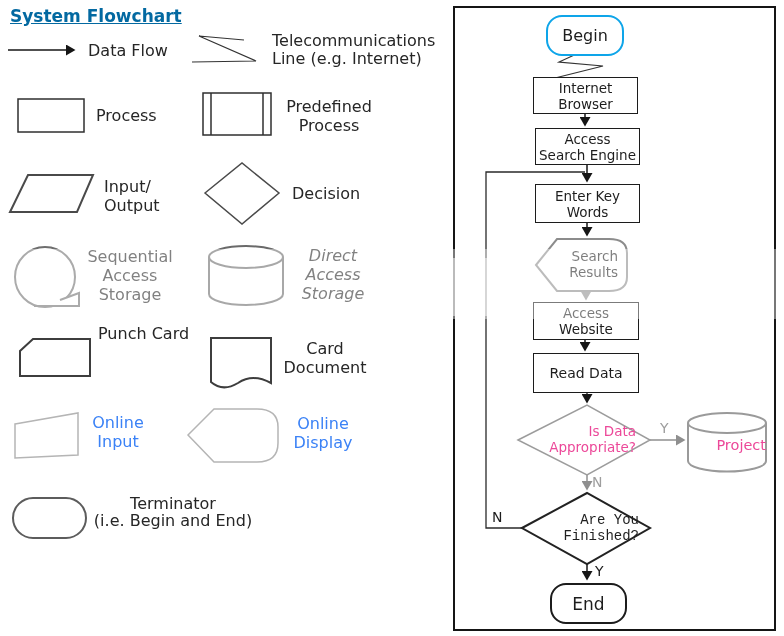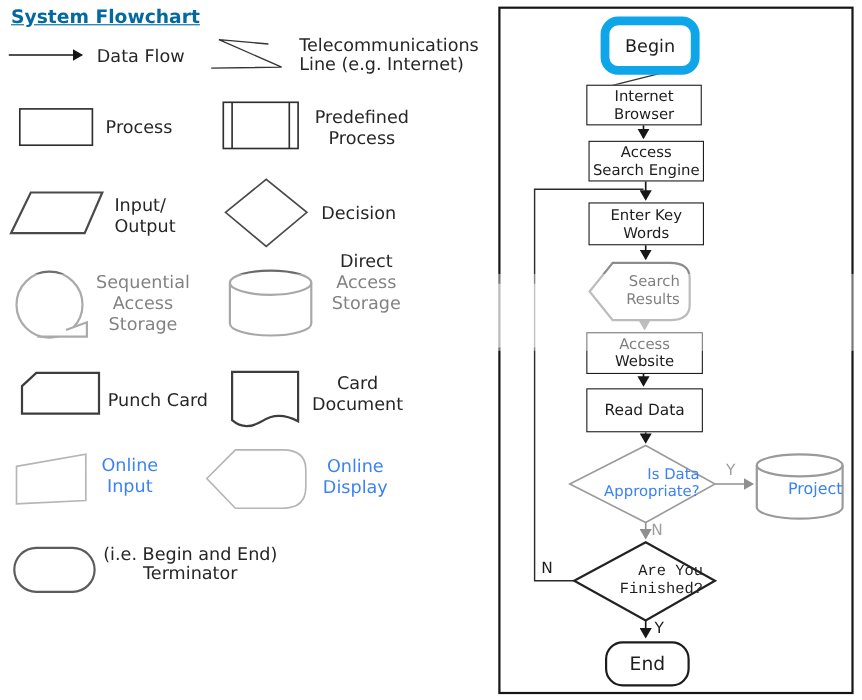--- a/index.html
+++ b/index.html
@@ -14,21 +14,21 @@
   .title{font-size:17px;font-weight:bold;text-decoration:underline;color:#0369a1;}
   
   .node{
     position:absolute;z-index:2;display:flex;flex-direction:column;align-items:center;justify-content:center;
     font-size:13.5px;line-height:16px;text-align:center;background:#fff;border:1.5px solid #1c1c1c;color:#1d1d1d;
   }
   .stadium{border-radius:16px;}
   .flowlbl{position:absolute;z-index:2;font-size:14px;color:#1d1d1d;}
   .flowlbl.g{color:#9e9e9e;}
   .difftext{position:absolute;z-index:2;font-size:13.5px;line-height:16px;text-align:right;}
-  .difftext.g{color:#3b82f6;}
+  .difftext.g{color:#ec4899;}
   
   .wash{position:absolute;z-index:3;pointer-events:none;background:rgba(255,255,255,0.42);}
   .wash2{position:absolute;z-index:3;pointer-events:none;background:rgba(255,255,255,0.5);border-radius:12px;}
 </style>
 </head>
 <body>
 
 <div id="stage">
 
   <svg id="shapes" xmlns="http://www.w3.org/2000/svg" width="784" height="636" viewBox="0 0 784 636">
@@ -110,49 +110,49 @@
   </div>
 
   <div class="txt" style="left:292px;top:184px;">Decision</div>
 
   <div class="txt center" style="left:84px;top:247px;width:92px;">
     <div>Sequential</div>
     <div>Access</div>
     <div>Storage</div>
   </div>
 
-  <div class="txt center" style="left:296px;top:228px;width:74px;">
+  <div class="txt center" style="left:296px;top:246px;width:74px;font-style:italic;">
     <div>Direct</div>
     <div>Access</div>
     <div>Storage</div>
   </div>
 
-  <div class="txt" style="left:98px;top:354px;">Punch Card</div>
+  <div class="txt" style="left:98px;top:324px;">Punch Card</div>
 
   <div class="txt center" style="left:281px;top:339px;width:88px;">
     <div>Card</div>
     <div>Document</div>
   </div>
 
   <div class="txt center gray-text" style="left:88px;top:413px;width:60px;">
     <div>Online</div>
     <div>Input</div>
   </div>
 
   <div class="txt center gray-text" style="left:287px;top:414px;width:72px;">
     <div>Online</div>
     <div>Display</div>
   </div>
 
   <div class="txt center" style="left:83px;top:495px;width:180px;line-height:17px;">
+    <div>Terminator</div>
     <div>(i.e. Begin and End)</div>
-    <div>Terminator</div>
-  </div>
-
-  <div class="node stadium" style="left:546px;top:15px;width:74px;height:37px;border:8px solid #0ea5e9;font-size:16px;">Begin</div>
+  </div>
+
+  <div class="node stadium" style="left:546px;top:15px;width:74px;height:37px;border:2px solid #0ea5e9;font-size:16px;">Begin</div>
 
   <div class="node" style="left:533px;top:77px;width:103px;height:35px;">
     <div>Internet</div>
     <div>Browser</div>
   </div>
 
   <div class="node" style="left:535px;top:128px;width:103px;height:35px;">
     <div>Access</div>
     <div>Search Engine</div>
   </div>

